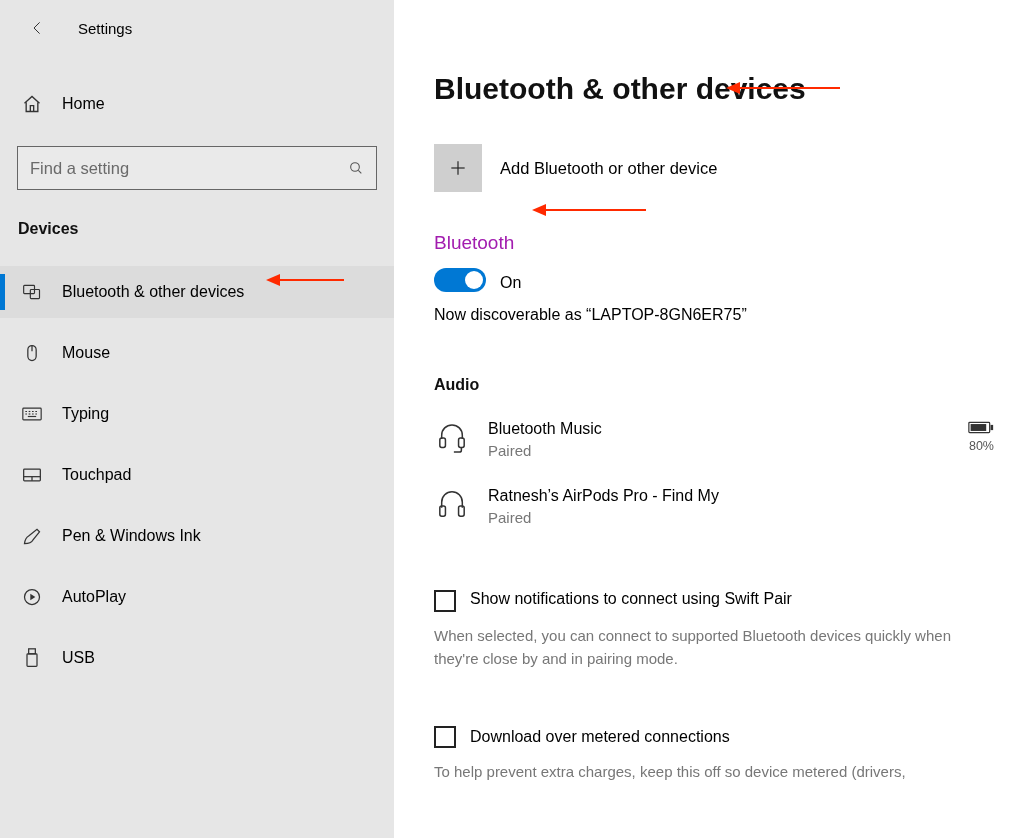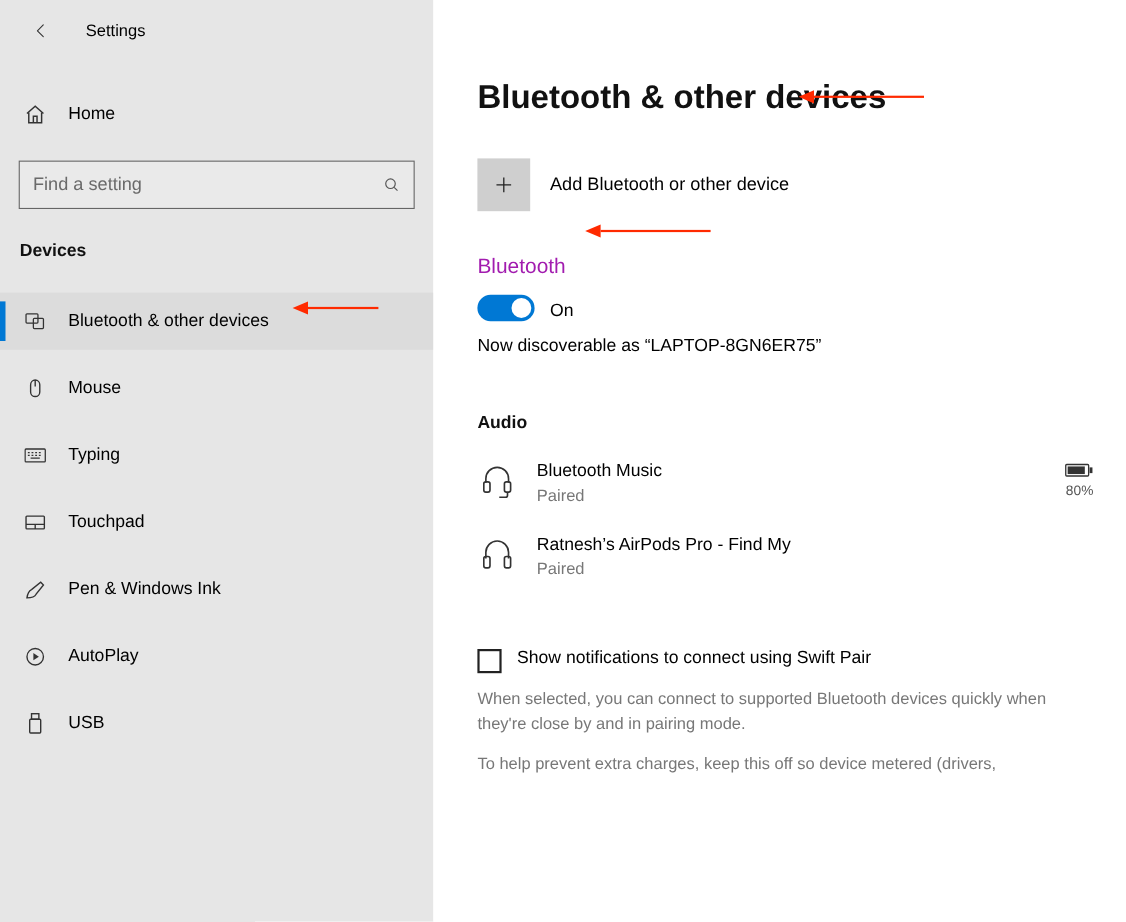--- a/index.html
+++ b/index.html
@@ -364,20 +364,24 @@
         <div class="dev-status">Paired</div>
       </div>
     </div>
 
     <div class="checkbox-row">
       <div class="checkbox"></div>
       <span class="checkbox-label">Show notifications to connect using Swift Pair</span>
     </div>
     <div class="checkbox-desc">When selected, you can connect to supported Bluetooth devices quickly when they're close by and in pairing mode.</div>
 
+    <div class="checkbox-row2 checkbox-row">
+      <div class="checkbox"></div>
+      <span class="checkbox-label">Download over metered connections</span>
+    </div>
     <div class="checkbox-desc">To help prevent extra charges, keep this off so device metered (drivers,</div>
 
     <div class="arrow" style="left:332px; top:82px;">
       <div class="head"></div>
         <div class="shaft" style="width:100px;"></div>
     </div>
     <div class="arrow" style="left:138px; top:204px;">
       <div class="head"></div>
         <div class="shaft" style="width:100px;"></div>
     </div>

